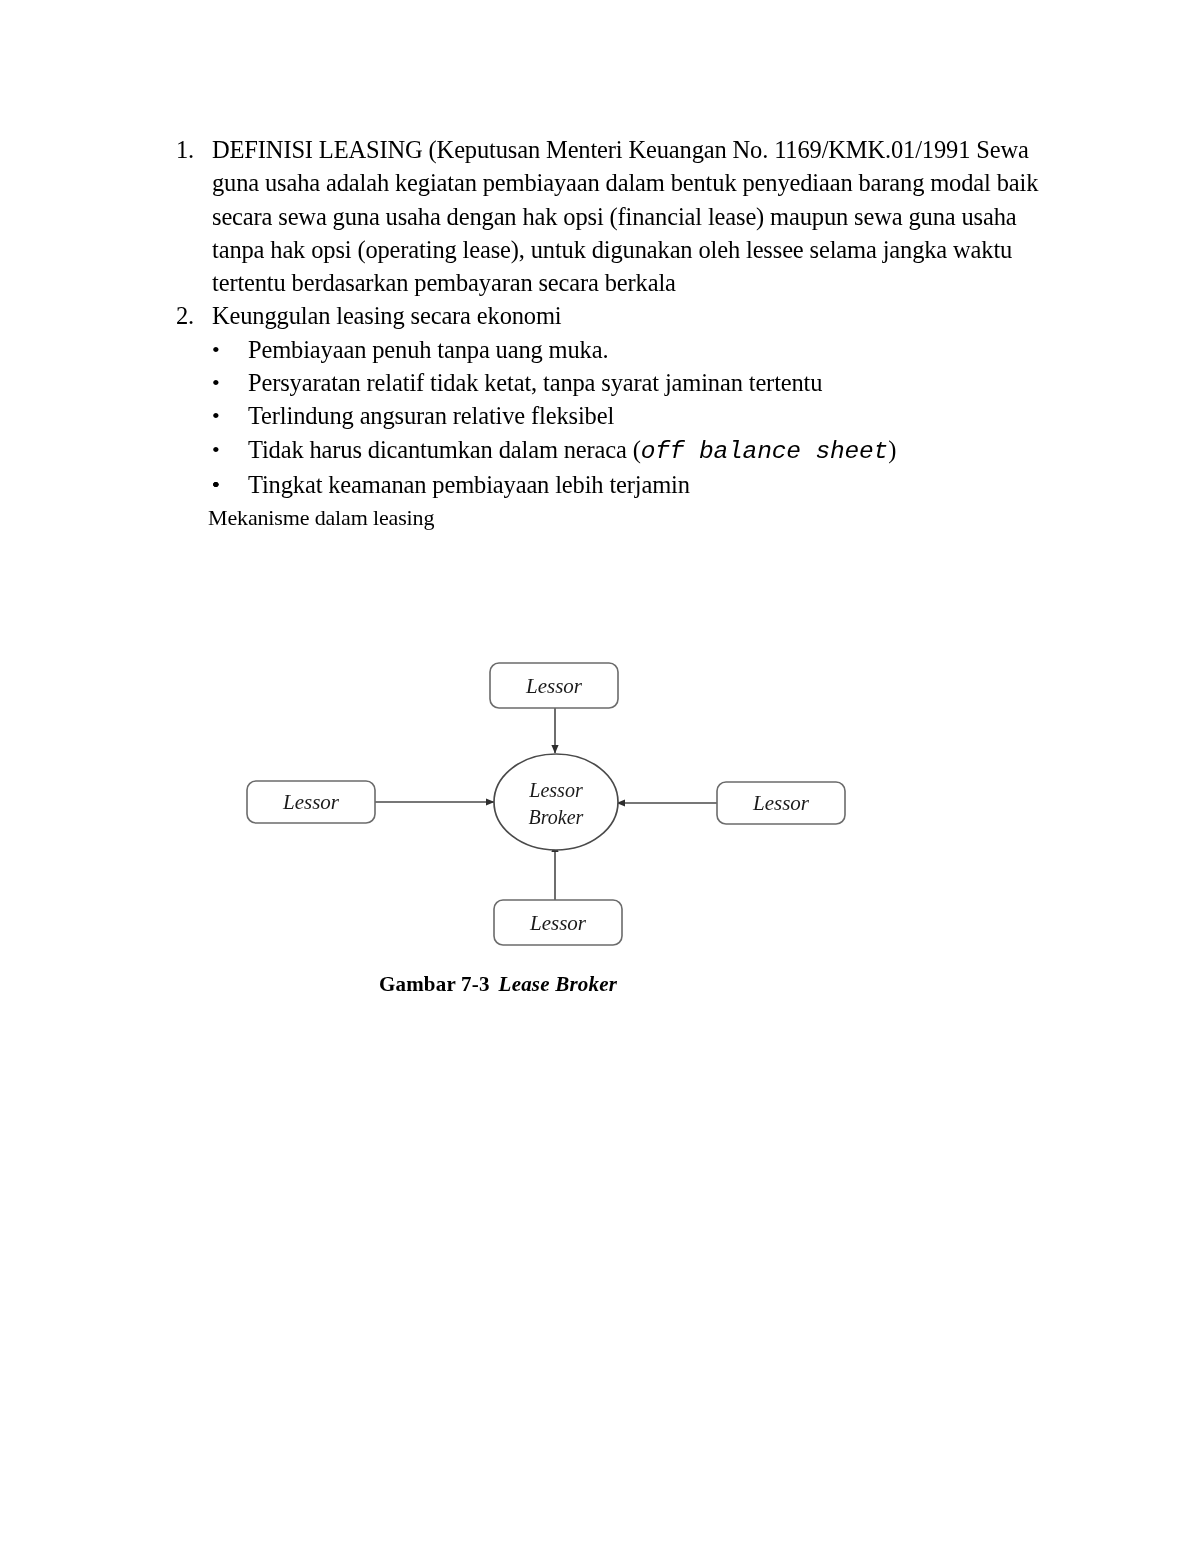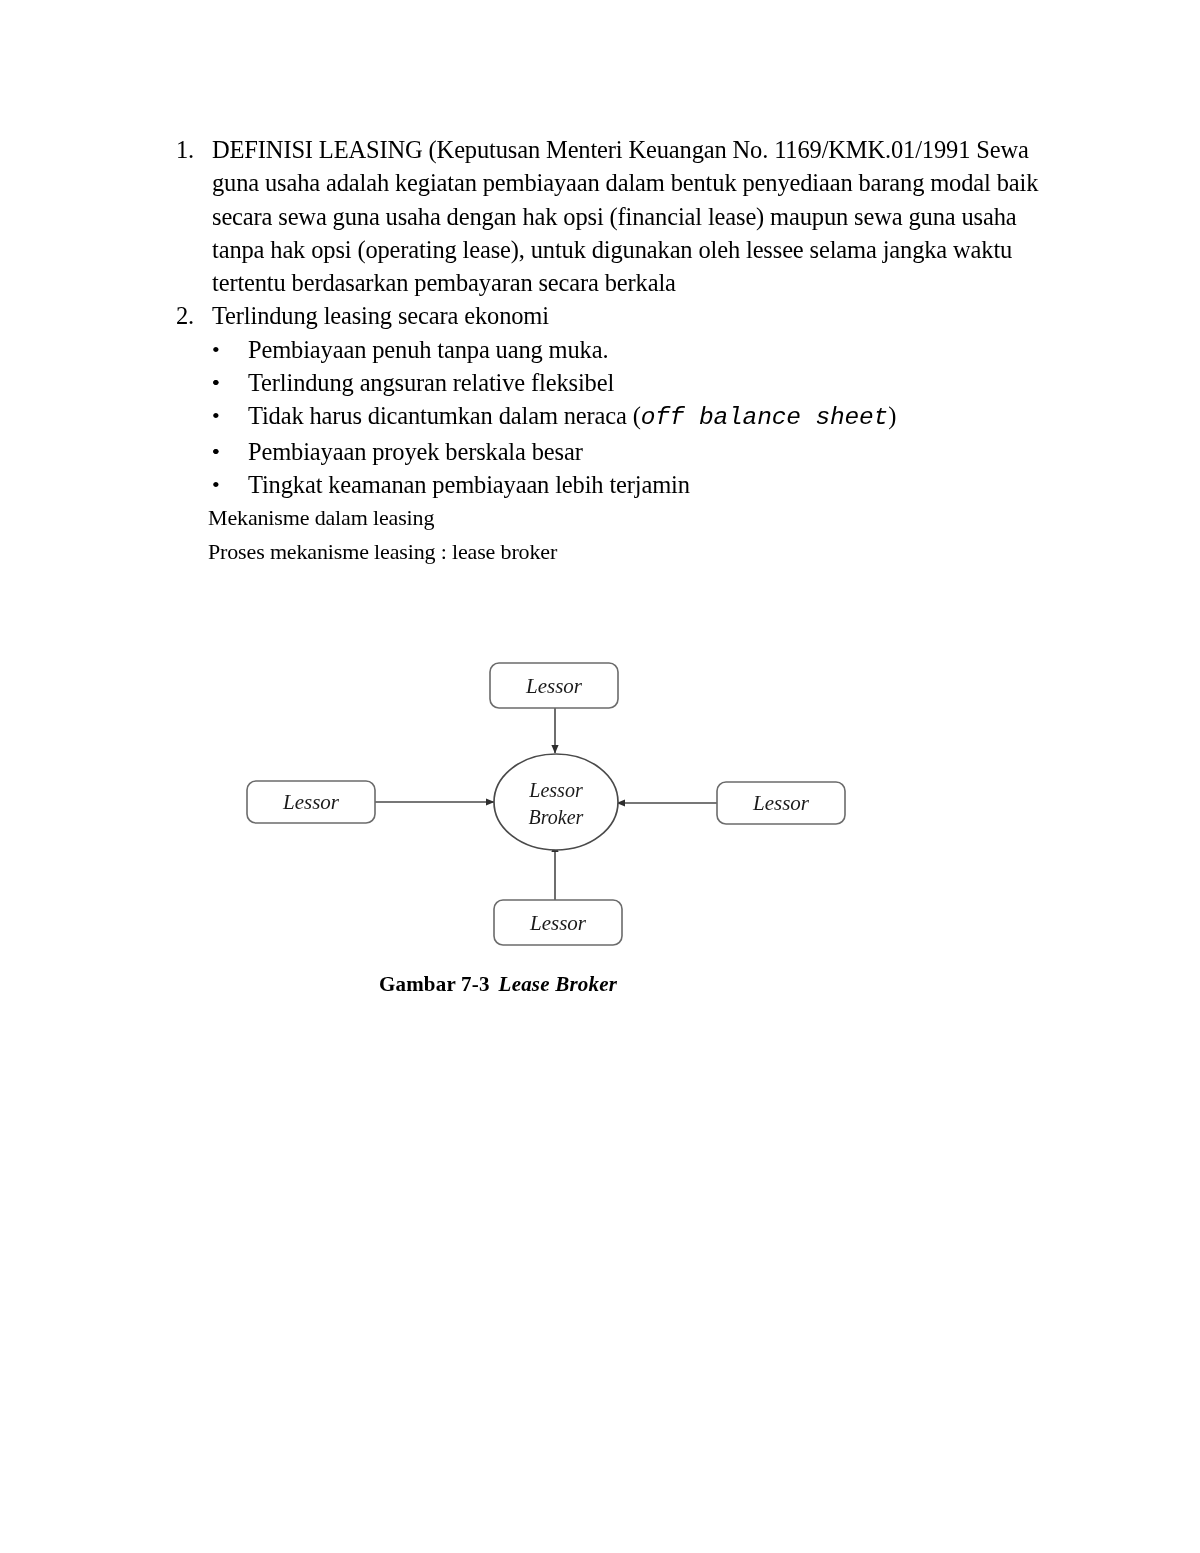--- a/index.html
+++ b/index.html
@@ -124,54 +124,53 @@
 
   <div class="doc-body">
 
     <div class="num-item">
       <span class="num-marker">1.</span>
       <span>DEFINISI LEASING (Keputusan Menteri Keuangan No. 1169/KMK.01/1991 Sewa guna usaha adalah kegiatan pembiayaan dalam bentuk penyediaan barang modal baik secara sewa guna usaha dengan hak opsi (financial lease) maupun sewa guna usaha tanpa hak opsi (operating lease), untuk digunakan oleh lessee selama jangka waktu tertentu berdasarkan pembayaran secara berkala</span>
     </div>
 
     <div class="num-item">
       <span class="num-marker">2.</span>
-      <span>Terlindung leasing secara ekonomi</span>
+      <span>Keunggulan leasing secara ekonomi</span>
     </div>
 
     <ul class="bullet-list">
       <li class="bullet-item">
         <span class="bullet-dot">•</span>
         <span>Pembiayaan penuh tanpa uang muka.</span>
       </li>
       <li class="bullet-item">
         <span class="bullet-dot">•</span>
+        <span>Persyaratan relatif tidak ketat, tanpa syarat jaminan tertentu</span>
       </li>
       <li class="bullet-item">
         <span class="bullet-dot">•</span>
         <span>Terlindung angsuran relative fleksibel</span>
       </li>
       <li class="bullet-item">
         <span class="bullet-dot">•</span>
         <span>Tidak harus dicantumkan dalam neraca (</span><span class="italic-span">off balance sheet</span><span>)</span>
       </li>
       <li class="bullet-item">
         <span class="bullet-dot">•</span>
       </li>
       <li class="bullet-item">
         <span class="bullet-dot">•</span>
-        <span>Pembiayaan proyek berskala besar</span>
       </li>
       <li class="bullet-item">
         <span class="bullet-dot">•</span>
         <span>Tingkat keamanan pembiayaan lebih terjamin</span>
       </li>
     </ul>
 
     <div class="plain-line">Mekanisme dalam leasing</div>
-    <div class="plain-line">Proses mekanisme leasing : lease broker</div>
 
   </div>
 
   <div class="diagram-wrap">
     <svg class="diagram-svg" width="660" height="370" viewBox="0 0 660 370" xmlns="http://www.w3.org/2000/svg">
       <defs>
         <marker id="arrowhead" markerWidth="9" markerHeight="9" refX="8" refY="4.2" orient="auto" markerUnits="userSpaceOnUse">
           <path d="M0,0.6 L8.5,4.2 L0,7.8 z" fill="#2e2e2e"></path>
         </marker>
       </defs>

